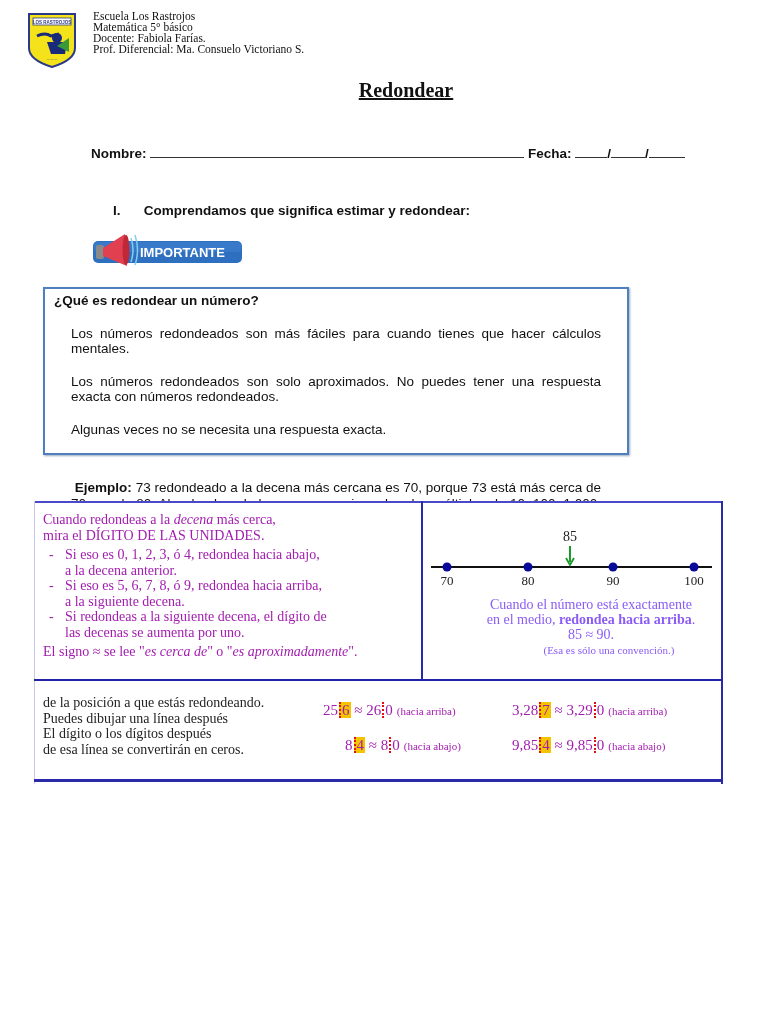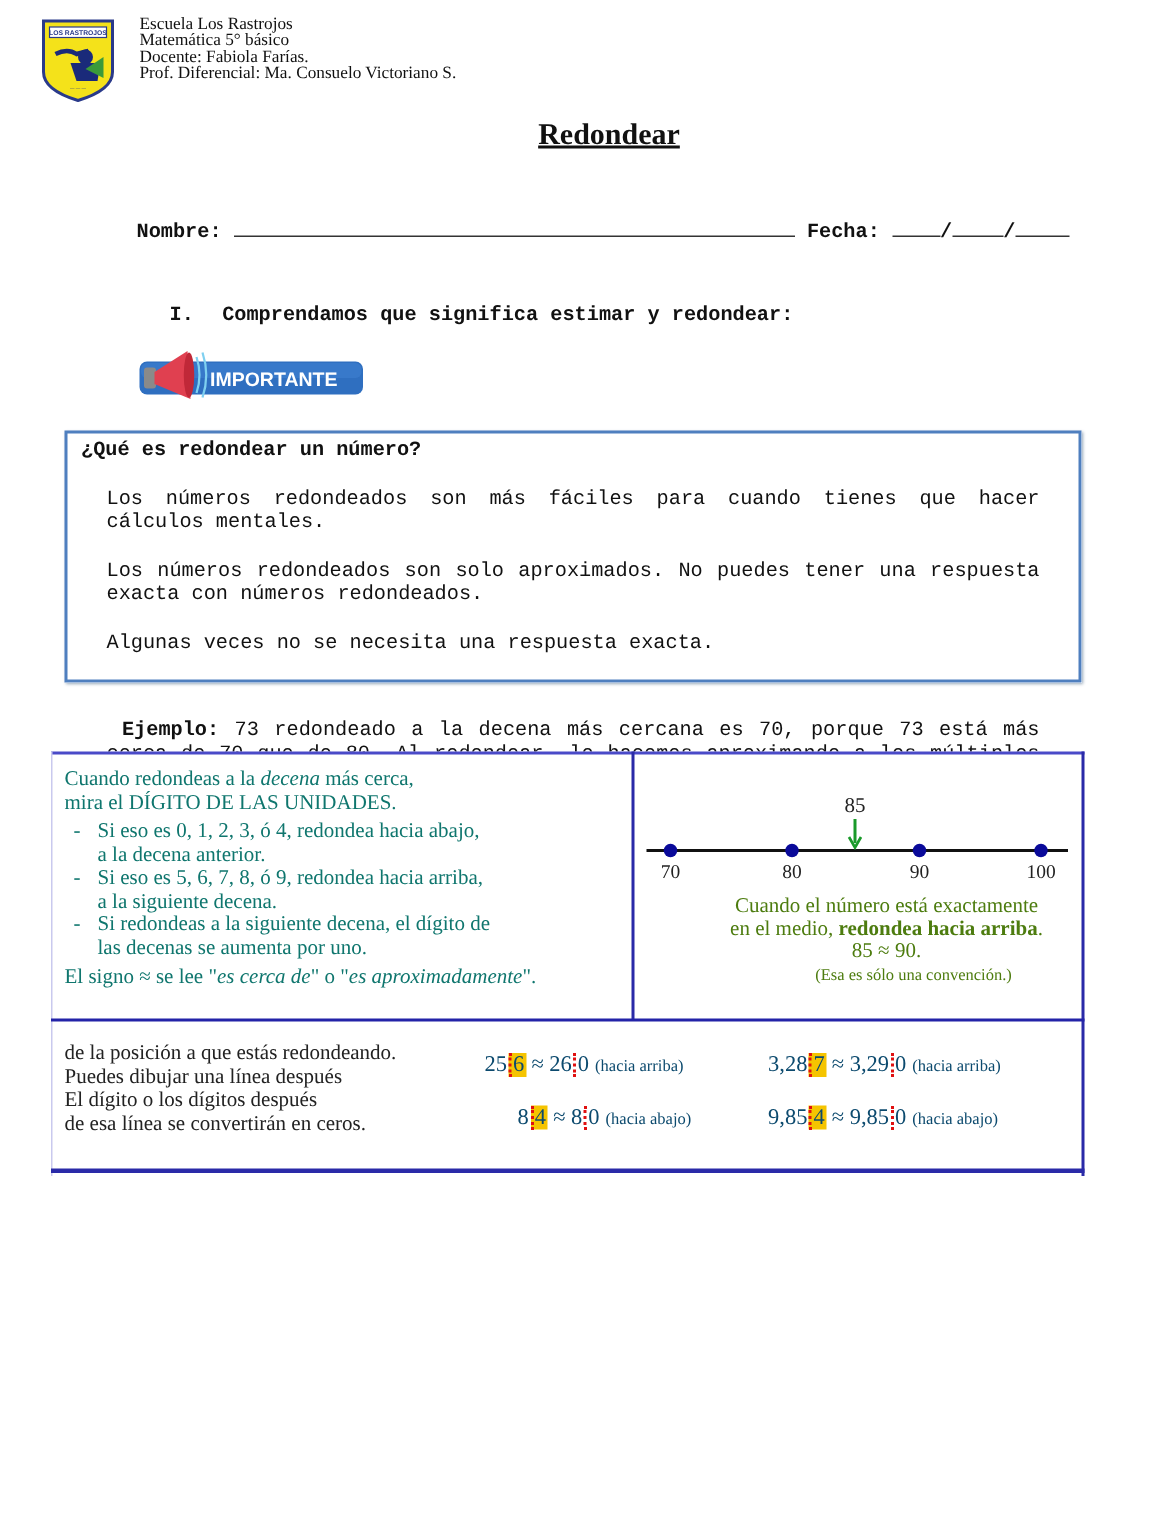--- a/index.html
+++ b/index.html
@@ -1,63 +1,63 @@
 <!DOCTYPE html>
 <html><head>
 <meta charset="utf-8">
 <style>
   html, body { margin: 0; padding: 0; background: #ffffff; }
   body { width: 768px; height: 1024px; position: relative; overflow: hidden; color: #111; }
   .serif { font-family: "Liberation Serif", "DejaVu Serif", serif; }
-  .sans { font-family: Liberation Mono, monospace; }
+  .sans { font-family: Liberation Sans, sans-serif; }
 
   
   .logo { position: absolute; left: 27px; top: 12px; width: 50px; height: 56px; }
   .school-info { position: absolute; left: 93px; top: 11px; font-size: 11.5px; line-height: 11px; }
   .school-info div { white-space: nowrap; }
 
   .title { position: absolute; left: 0; width: 812px; top: 79px; text-align: center; font-size: 20px; font-weight: bold; text-decoration: underline; }
 
   .name-row { position: absolute; left: 91px; top: 145px; font-size: 13.5px; font-weight: bold; white-space: nowrap; }
   .name-row .blank { display: inline-block; border-bottom: 1px solid #333; height: 12px; vertical-align: baseline; }
 
   .section-heading { position: absolute; left: 66px; top: 203px; font-size: 13.5px; font-weight: bold; white-space: nowrap; margin-left: 47px; }
   .section-heading .num { display: inline-block; width: 27px; }
 
   .importante { position: absolute; left: 91px; top: 230px; width: 152px; height: 38px; }
 
   
-  .info-box { position: absolute; left: 43px; top: 287px; width: 678px; height: 168px; border: 2px solid #4f7fbf; box-sizing: border-box; padding: 4px 9px 4px 9px; font-size: 13.5px; line-height: 15.5px; box-shadow: 1px 1px 2px #9ab; }
+  .info-box { position: absolute; left: 43px; top: 287px; width: 586px; height: 168px; border: 2px solid #4f7fbf; box-sizing: border-box; padding: 4px 9px 4px 9px; font-size: 13.5px; line-height: 15.5px; box-shadow: 1px 1px 2px #9ab; }
   .info-box .q { font-weight: bold; margin-bottom: 15px; }
   .info-box p { margin: 17px; text-align: justify; }
   .info-box .spacer { height: 9px; }
   .info-box b { font-weight: bold; }
 
   
   .guide { position: absolute; left: 34px; top: 501px; width: 689px; height: 283px; background: #fff; }
   .guide .top-line { position: absolute; left: 0; top: 0; width: 689px; height: 2px; background: #4a4ac8; }
   .guide .mid-line { position: absolute; left: 0; top: 178px; width: 689px; height: 2px; background: #2323a8; }
   .guide .bot-line { position: absolute; left: 0; top: 278px; width: 689px; height: 3px; background: #2a2aa8; }
   .guide .left-line { position: absolute; left: 0; top: 0; width: 1px; height: 283px; background: #c9c9ee; }
   .guide .right-line { position: absolute; left: 687px; top: 0; width: 2px; height: 283px; background: #2a2aa8; }
   .guide .div-line { position: absolute; left: 387px; top: 0; width: 2px; height: 179px; background: #2a2aa8; }
 
-  .rules { position: absolute; left: 9px; top: 11px; font-size: 14px; line-height: 15.5px; color: #0f766e; }
+  .rules { position: absolute; left: 9px; top: 11px; font-size: 14px; line-height: 15.5px; color: #a21caf; }
   .rules .li { position: relative; padding-left: 22px; }
   .rules .li .dash { position: absolute; left: 6px; top: 0; }
   .rules .gap { height: 4px; }
   .rules i { font-style: italic; }
 
   .numline { position: absolute; left: 395px; top: 20px; width: 290px; height: 80px; }
-  .numline-caption { position: absolute; left: 389px; top: 96px; width: 336px; text-align: center; font-size: 14px; line-height: 15px; color: #4d7c0f; }
+  .numline-caption { position: absolute; left: 389px; top: 96px; width: 336px; text-align: center; font-size: 14px; line-height: 15px; color: #8b5cf6; }
   .numline-caption .small { font-size: 11px; line-height: 16px; margin-left: 36px; }
 
   .bottom-text { position: absolute; left: 9px; top: 194px; font-size: 14px; line-height: 15.5px; color: #222; }
 
-  .ex { position: absolute; font-size: 15px; white-space: nowrap; color: #0c4a6e; }
+  .ex { position: absolute; font-size: 15px; white-space: nowrap; color: #a21caf; }
   .ex .hl { background: #f5c400; padding: 0 1px; }
   .ex .cut { border-left: 2px dotted #e01010; margin-left: 1px; padding-left: 1px; }
   .ex .note { font-size: 11px; margin-left: 4px; }
 </style>
 </head>
 <body>
 
 <div class="logo">
   <svg width="50" height="56" viewBox="0 0 50 56">
     <path d="M2 2 H48 V36 Q48 48 25 55 Q2 48 2 36 Z" fill="#f4e21a" stroke="#2a3a8a" stroke-width="2"></path>

